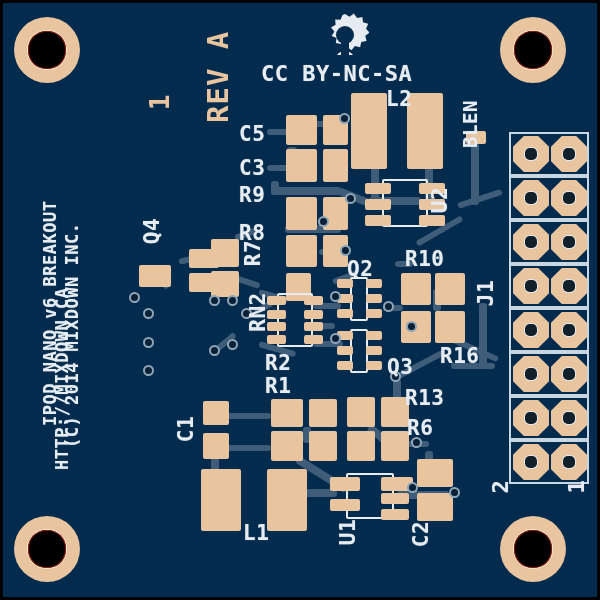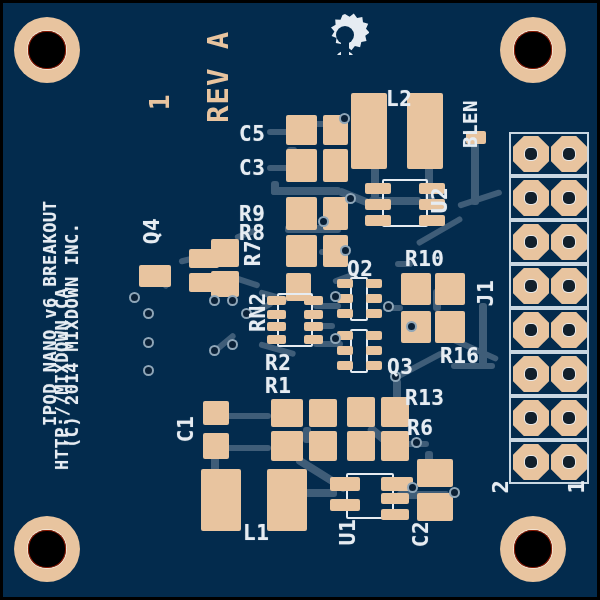--- a/index.html
+++ b/index.html
@@ -137,20 +137,21 @@
               transform:rotate(-90deg);transform-origin:center;">1</div>
 
   <div class="gear" style="left:318px;top:8px;width:48px;height:48px;">
     <svg width="48" height="48" viewBox="0 0 48 48">
       <path fill="#e6ecf2" d="M24 3 l4.6 2.7 4.2-3.1 3.3 4.3 5.2-.9.7 5.3 5.2 1.5-2.2 4.9 3.6 3.9-4.3 3.2 1.2 5.2-5.2 1-1.2 5.2-5.2-1.1-3.4 4.1-4.1-3.3-4.9 2.1-1.5-5.1-5.2-.8.7-5.2-4.9-2 2.8-4.5-3.4-4 4.6-2.6-.4-5.3 5.3.3 2-4.9z"></path>
       <path fill="#e6ecf2" d="M16 44 a10 10 0 0 1 16 0 l-5 0 a6 6 0 0 0 -6 0 z"></path>
       <circle cx="24" cy="24" r="9" fill="#032b4d"></circle>
       <rect x="20" y="24" width="8" height="22" fill="#032b4d"></rect>
     </svg>
   </div>
+  <div class="silk" style="left:258px;top:58px;font-size:22px;">CC BY-NC-SA</div>
 
   <div class="trace" style="left:264px;top:126px;width:22px;"></div>
   <div class="trace" style="left:264px;top:162px;width:22px;"></div>
   <div class="trace" style="left:308px;top:118px;width:28px;"></div>
   <div class="trace" style="left:284px;top:144px;width:10px;height:12px;"></div>
   <div class="trace thick" style="left:268px;top:184px;width:70px;"></div>
   <div class="trace thick" style="left:336px;top:184px;width:36px;transform:rotate(22deg);"></div>
   <div class="trace thick" style="left:268px;top:178px;width:8px;height:14px;"></div>
   <div class="trace thick" style="left:368px;top:148px;width:8px;height:48px;"></div>
   <div class="trace thick" style="left:366px;top:194px;width:52px;"></div>
@@ -365,21 +366,21 @@
     </div>
   <div class="oct-pad" style="left:548px;top:441px;">
       <span class="hole"></span>
     </div>
 
   <div class="silk" style="left:491px;top:471px;font-size:22px;transform:rotate(-90deg);transform-origin:center;">2</div>
   <div class="silk" style="left:567px;top:471px;font-size:22px;transform:rotate(-90deg);transform-origin:center;">1</div>
 
   <div class="silk" style="left:236px;top:119px;font-size:21px;">C5</div>
   <div class="silk" style="left:236px;top:153px;font-size:21px;">C3</div>
-  <div class="silk" style="left:236px;top:199px;font-size:21px;">R9</div>
+  <div class="silk" style="left:236px;top:180px;font-size:21px;">R9</div>
   <div class="silk" style="left:236px;top:218px;font-size:21px;">R8</div>
   <div class="silk" style="left:237px;top:238px;font-size:21px;transform:rotate(-90deg);transform-origin:center;">R7</div>
   <div class="silk" style="left:136px;top:216px;font-size:21px;transform:rotate(-90deg);transform-origin:center;">Q4</div>
   <div class="silk" style="left:383px;top:84px;font-size:21px;">L2</div>
   <div class="silk" style="left:424px;top:185px;font-size:21px;transform:rotate(-90deg);transform-origin:center;">U2</div>
   <div class="silk" style="left:344px;top:254px;font-size:21px;">Q2</div>
   <div class="silk" style="left:384px;top:352px;font-size:21px;">Q3</div>
   <div class="silk" style="left:402px;top:244px;font-size:21px;">R10</div>
   <div class="silk" style="left:437px;top:341px;font-size:21px;">R16</div>
   <div class="silk" style="left:235px;top:297px;font-size:21px;transform:rotate(-90deg);transform-origin:center;">RN2</div>

